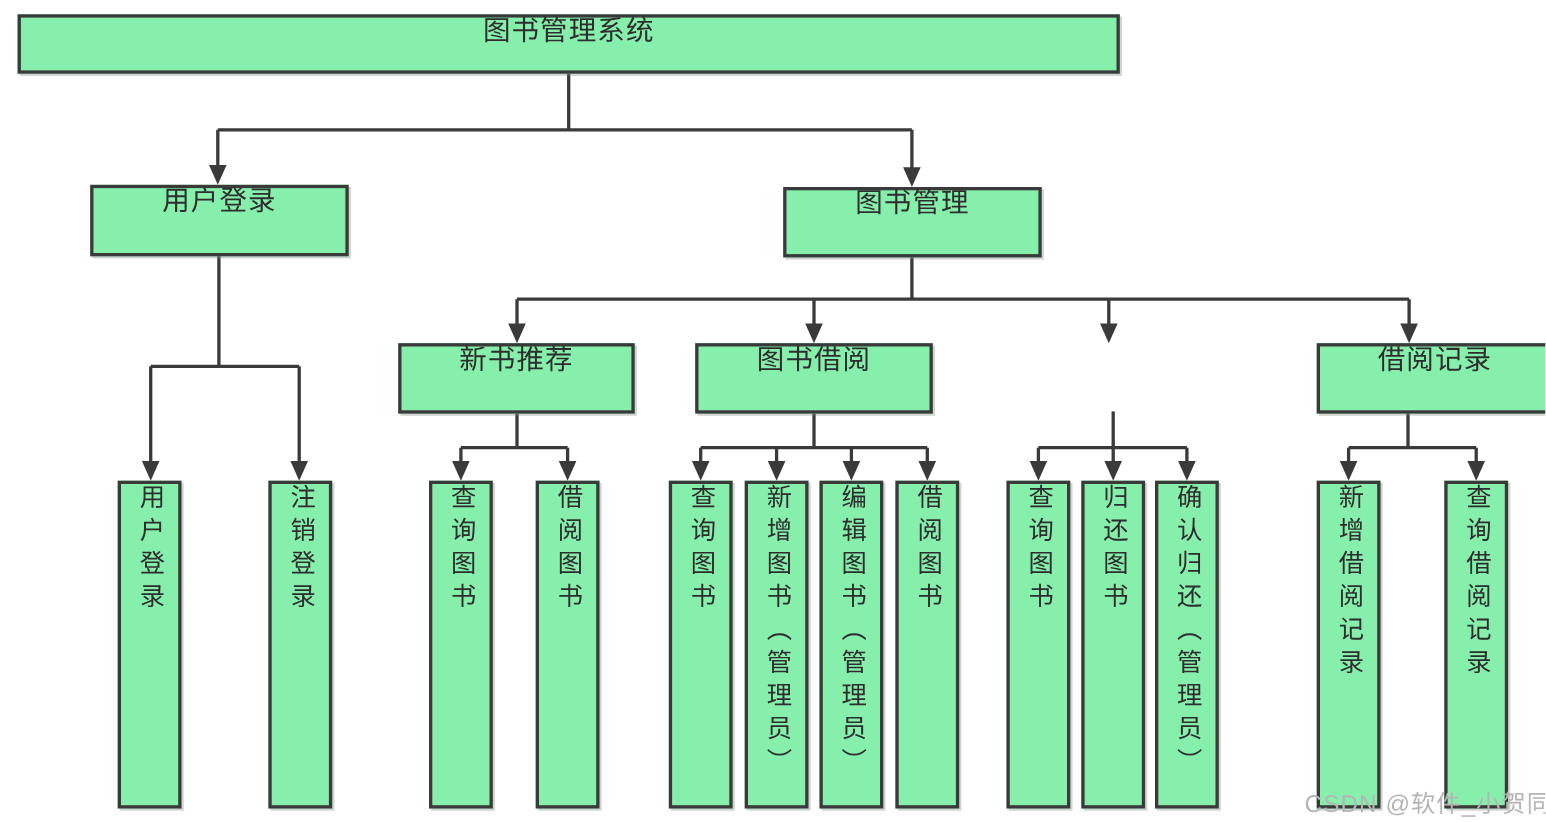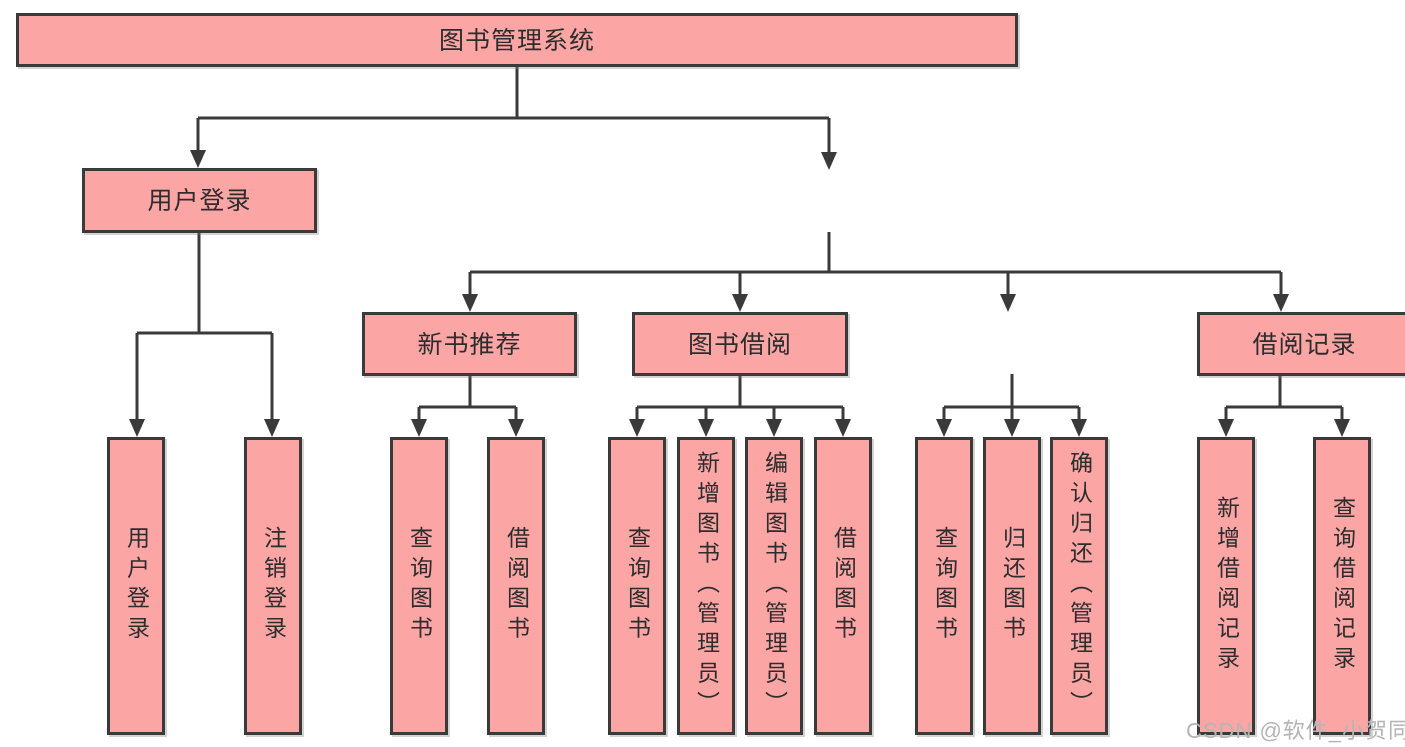--- a/index.html
+++ b/index.html
@@ -7,24 +7,24 @@
     position:relative;
     width:1405px;height:747px;
     background:#ffffff;
     font-family:"Liberation Sans","DejaVu Sans",sans-serif;
     overflow:hidden;
   }
   .wires{position:absolute;left:0;top:0;width:1405px;height:747px;z-index:1;}
   .box{
     position:absolute;
     box-sizing:border-box;
-    background:#fca5a5;
+    background:#86efac;
     border:3px solid #3a3a3a;
     box-shadow:2px 2px 0 rgba(130,130,130,0.35);
-    display:flex;align-items:center;justify-content:center;
+    display:flex;justify-content:center;
     color:#2d2d2d;
     z-index:2;
   }
   .hlabel{
     font-size:25px;
     letter-spacing:1px;
     white-space:nowrap;
     line-height:1;
   }
   .leaf-label{
@@ -115,20 +115,23 @@
     </g>
   </svg>
 
   <div class="box" style="left:16px;top:13px;width:1002px;height:54px">
     <span class="hlabel">图书管理系统</span>
   </div>
 
   <div class="box" style="left:82px;top:168px;width:235px;height:65px">
     <span class="hlabel">用户登录</span>
   </div>
+  <div class="box" style="left:712px;top:170px;width:235px;height:64px">
+    <span class="hlabel">图书管理</span>
+  </div>
 
   <div class="box" style="left:632px;top:312px;width:216px;height:64px">
     <span class="hlabel">图书借阅</span>
   </div>
   <div class="box" style="left:362px;top:312px;width:215px;height:64px">
     <span class="hlabel">新书推荐</span>
   </div>
   <div class="box" style="left:1197px;top:312px;width:215px;height:64px">
     <span class="hlabel">借阅记录</span>
   </div>

